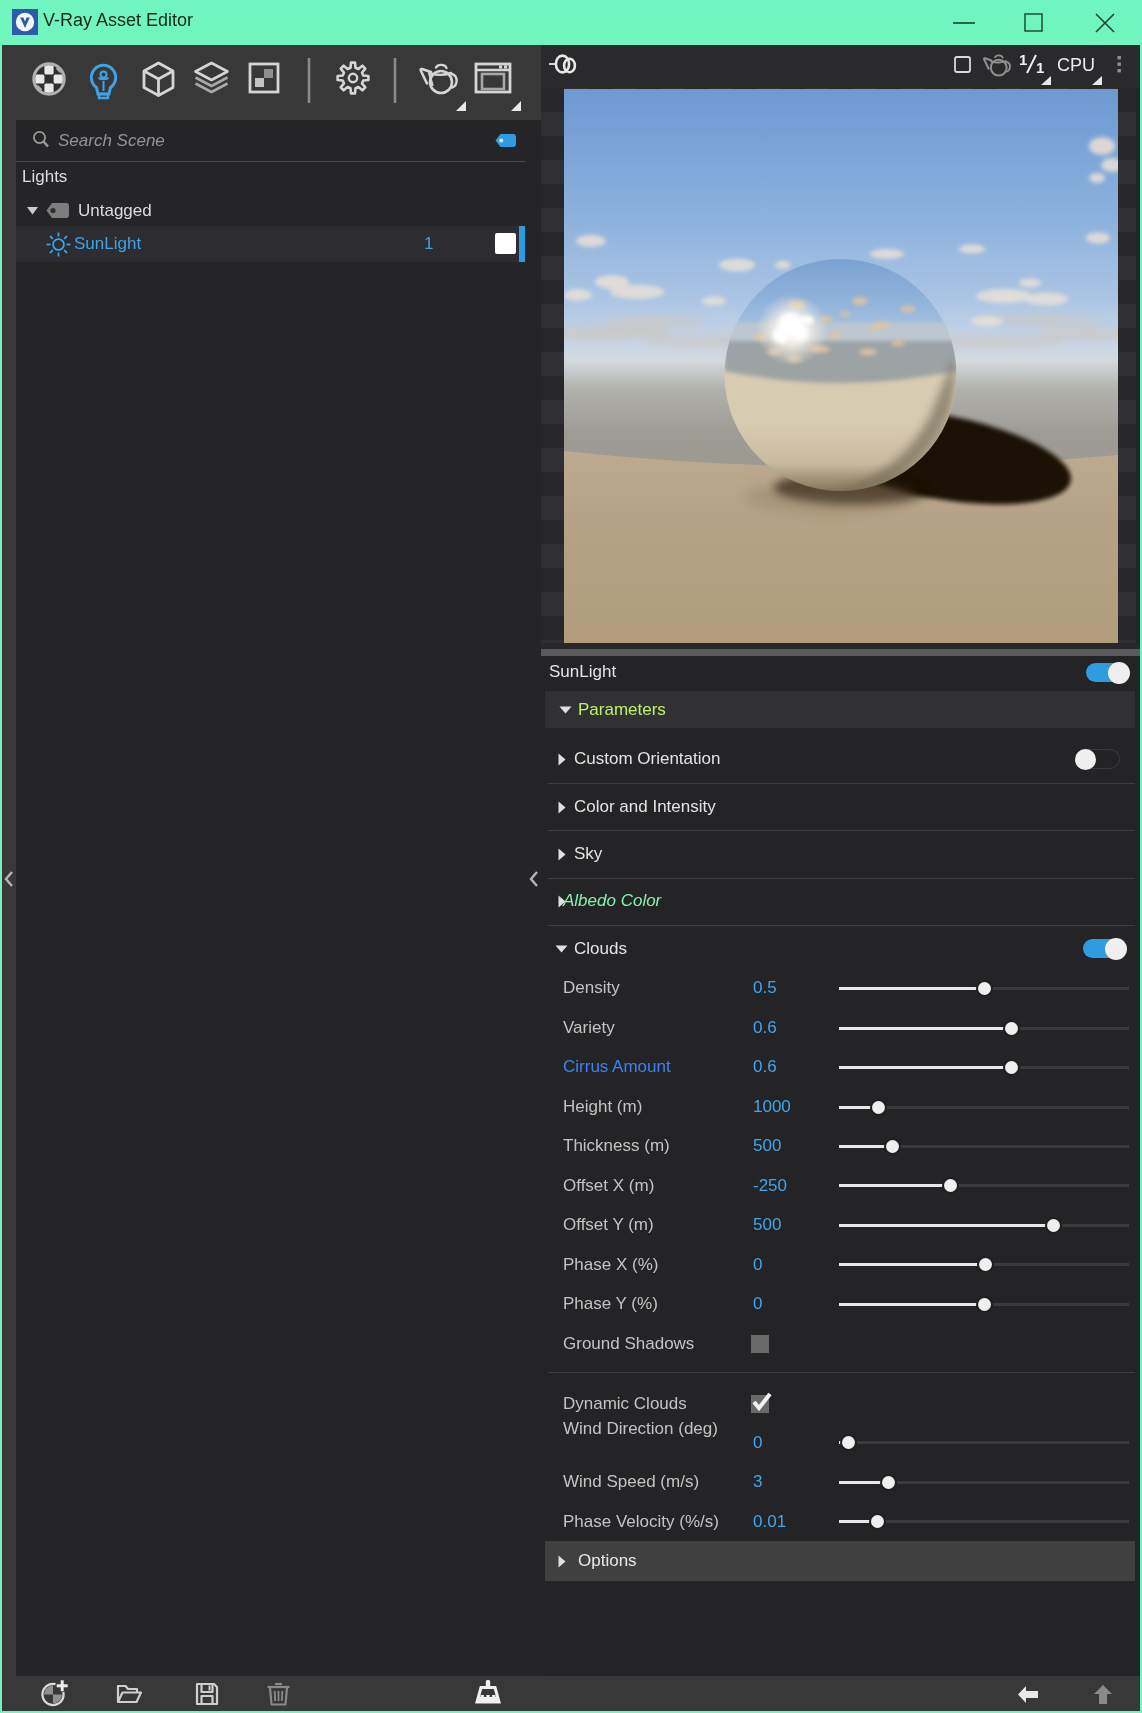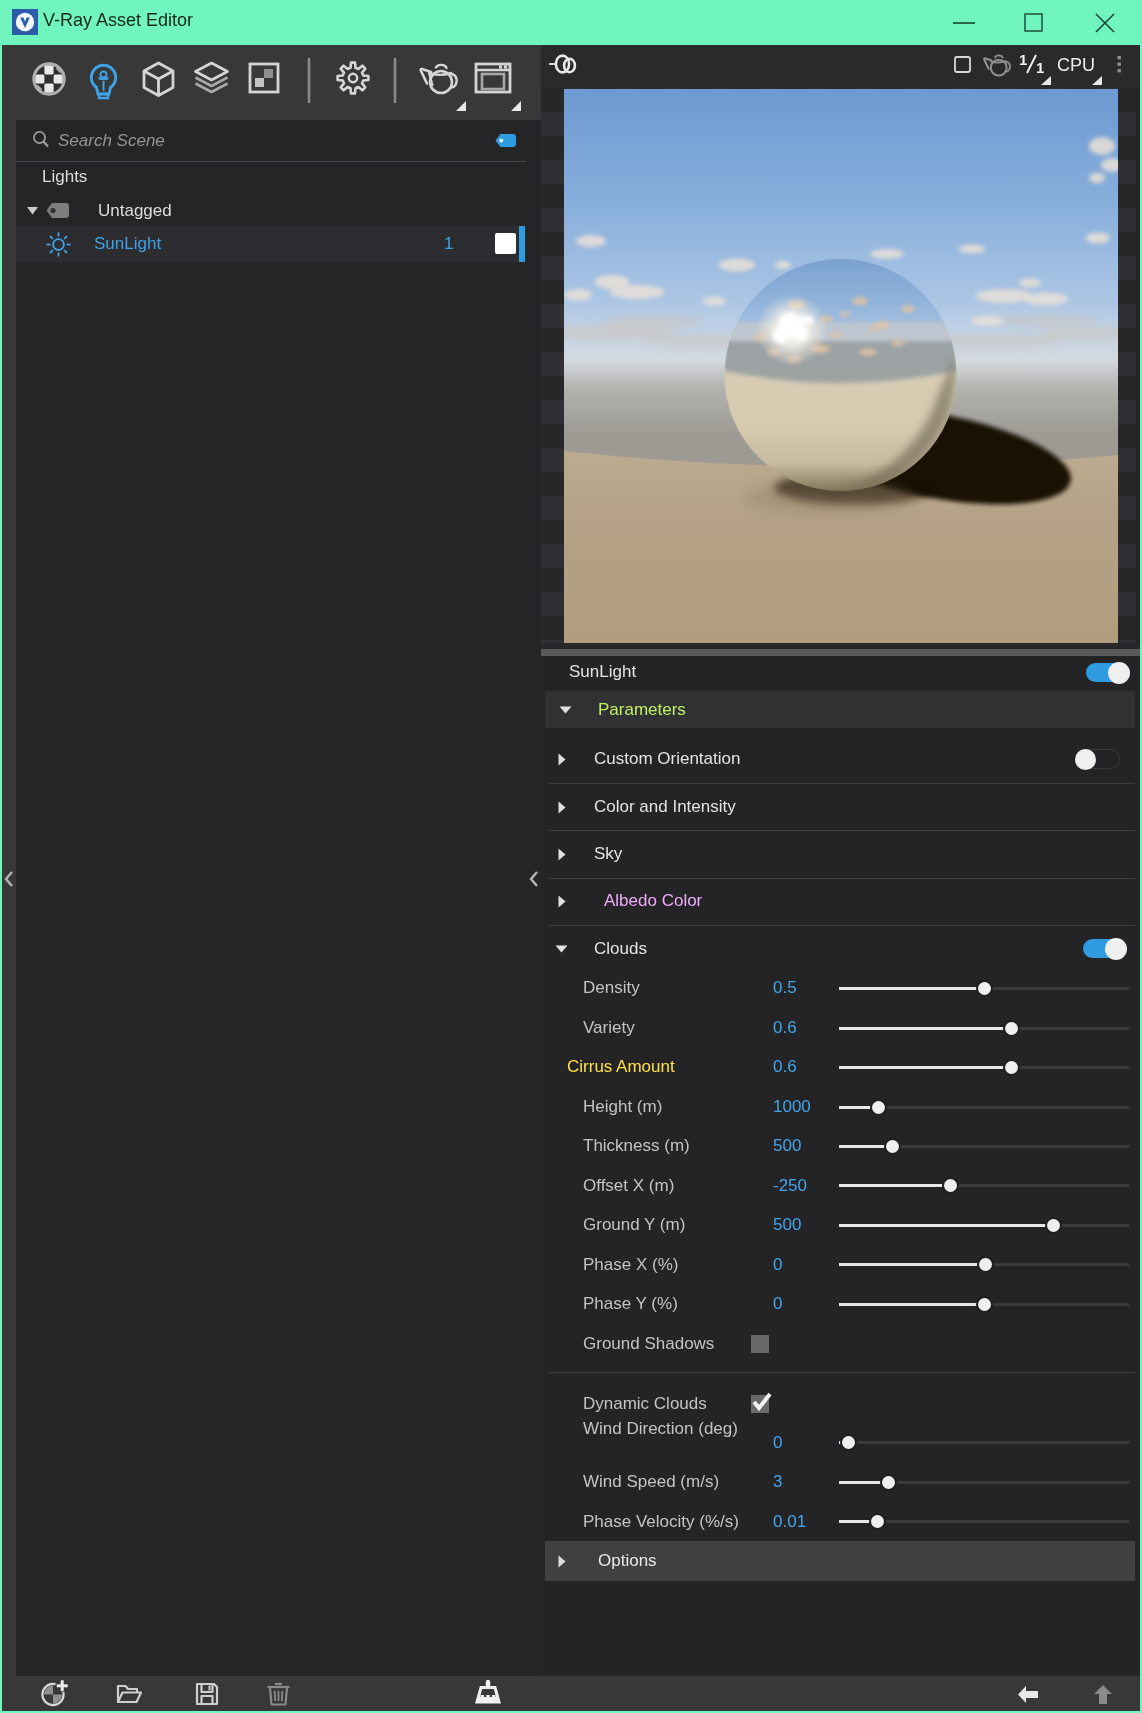--- a/index.html
+++ b/index.html
@@ -1,19 +1,19 @@
 <!DOCTYPE html>
 <html><head>
 <meta charset="utf-8">
 <style>
   * { margin:0; padding:0; box-sizing:border-box; }
   html,body { width:1142px; height:1713px; overflow:hidden; }
   body { font-family:"Liberation Sans", sans-serif; background:#70F5BE; position:relative; }
   .abs { position:absolute; }
-  .txt { color:#d6d6d6; font-size:17px; white-space:nowrap;margin-left:20px; }
+  .txt { color:#d6d6d6; font-size:17px; white-space:nowrap; }
 </style>
 </head>
 <body>
 
 <div class="abs" style="left:0;top:0;width:1142px;height:33px;background:#70F5BE;">
   <svg class="abs" style="left:12px;top:9px;" width="26" height="26" viewBox="0 0 26 26">
     <rect x="0" y="0" width="26" height="26" fill="#2a5caa"></rect>
     <circle cx="13" cy="13" r="9.2" fill="#f2f6fa"></circle>
     <path d="M8.2 8.5 L13 19 L17.8 8.5 L14.6 8.5 L13 12.6 L11.4 8.5 Z" fill="#2a5caa"></path>
   </svg>
@@ -348,60 +348,60 @@
   <div class="abs txt" style="left:33px;top:141px;color:#e3e3e3;">Color and Intensity</div>
   <div class="abs" style="left:7px;top:174px;width:587px;height:1px;background:#3e3e40;"></div>
   <svg class="abs" style="left:16px;top:191px;" width="10" height="15" viewBox="0 0 10 15">
       <path d="M1.5 1.5 L8.5 7.5 L1.5 13.5 Z" fill="#e0e0e0"></path>
     </svg>
   <div class="abs txt" style="left:33px;top:188px;color:#e3e3e3;">Sky</div>
   <div class="abs" style="left:7px;top:222px;width:587px;height:1px;background:#3e3e40;"></div>
   <svg class="abs" style="left:16px;top:238px;" width="10" height="15" viewBox="0 0 10 15">
       <path d="M1.5 1.5 L8.5 7.5 L1.5 13.5 Z" fill="#e0e0e0"></path>
     </svg>
-  <div class="abs txt" style="left:43px;top:235px;color:#f0abfc;">Albedo Color</div>
+  <div class="abs txt" style="left:22px;top:235px;color:#86efac;font-style:italic;">Albedo Color</div>
   <div class="abs" style="left:7px;top:269px;width:587px;height:1px;background:#3e3e40;"></div>
 
   <svg class="abs" style="left:13px;top:288px;" width="15" height="10" viewBox="0 0 15 10">
       <path d="M1.5 1.5 H13.5 L7.5 8.5 Z" fill="#e0e0e0"></path>
     </svg>
   <div class="abs txt" style="left:33px;top:283px;color:#e3e3e3;">Clouds</div>
   <div class="abs" style="left:542px;top:283px;width:41px;height:19px;border-radius:9.5px;background:#2f9be0;"></div>
   <div class="abs" style="left:564px;top:281.5px;width:22px;height:22px;border-radius:11px;background:#efefef;"></div>
   <div class="abs txt" style="left:22px;top:322px;color:#c3c3c3;">Density</div>
   <div class="abs txt" style="left:212px;top:322px;color:#42a5ea;">0.5</div>
   <div class="abs" style="left:298px;top:330.5px;width:290px;height:3px;background:#3b3b3b;"></div>
   <div class="abs" style="left:298px;top:330.5px;width:146px;height:3px;background:#e8e8e8;"></div>
   <div class="abs" style="left:437.0px;top:325.5px;width:13px;height:13px;border-radius:7px;background:#efefef;box-shadow:0 0 0 2px #1f1f21;"></div>
   <div class="abs txt" style="left:22px;top:362px;color:#c3c3c3;text-align:right;">Variety</div>
   <div class="abs txt" style="left:212px;top:362px;color:#42a5ea;">0.6</div>
   <div class="abs" style="left:298px;top:370.5px;width:290px;height:3px;background:#3b3b3b;"></div>
   <div class="abs" style="left:298px;top:370.5px;width:172px;height:3px;background:#e8e8e8;"></div>
   <div class="abs" style="left:463.5px;top:365.5px;width:13px;height:13px;border-radius:7px;background:#efefef;box-shadow:0 0 0 2px #1f1f21;"></div>
-  <div class="abs txt" style="left:6px;top:401px;color:#fde047;">Cirrus Amount</div>
+  <div class="abs txt" style="left:22px;top:401px;color:#3b82f6;">Cirrus Amount</div>
   <div class="abs txt" style="left:212px;top:401px;color:#42a5ea;">0.6</div>
   <div class="abs" style="left:298px;top:409.5px;width:290px;height:3px;background:#3b3b3b;"></div>
   <div class="abs" style="left:298px;top:409.5px;width:172px;height:3px;background:#e8e8e8;"></div>
   <div class="abs" style="left:463.5px;top:404.5px;width:13px;height:13px;border-radius:7px;background:#efefef;box-shadow:0 0 0 2px #1f1f21;"></div>
   <div class="abs txt" style="left:22px;top:441px;color:#c3c3c3;">Height (m)</div>
   <div class="abs txt" style="left:212px;top:441px;color:#42a5ea;">1000</div>
   <div class="abs" style="left:298px;top:449.5px;width:290px;height:3px;background:#3b3b3b;"></div>
   <div class="abs" style="left:298px;top:449.5px;width:40px;height:3px;background:#e8e8e8;"></div>
   <div class="abs" style="left:331.0px;top:444.5px;width:13px;height:13px;border-radius:7px;background:#efefef;box-shadow:0 0 0 2px #1f1f21;"></div>
   <div class="abs txt" style="left:22px;top:480px;color:#c3c3c3;">Thickness (m)</div>
   <div class="abs txt" style="left:212px;top:480px;color:#42a5ea;">500</div>
   <div class="abs" style="left:298px;top:488.5px;width:290px;height:3px;background:#3b3b3b;"></div>
   <div class="abs" style="left:298px;top:488.5px;width:53px;height:3px;background:#e8e8e8;"></div>
   <div class="abs" style="left:344.5px;top:483.5px;width:13px;height:13px;border-radius:7px;background:#efefef;box-shadow:0 0 0 2px #1f1f21;"></div>
   <div class="abs txt" style="left:22px;top:519.5px;color:#c3c3c3;">Offset X (m)</div>
   <div class="abs txt" style="left:212px;top:519.5px;color:#42a5ea;">-250</div>
   <div class="abs" style="left:298px;top:528.0px;width:290px;height:3px;background:#3b3b3b;"></div>
   <div class="abs" style="left:298px;top:528.0px;width:112px;height:3px;background:#e8e8e8;"></div>
   <div class="abs" style="left:403.2px;top:523.0px;width:13px;height:13px;border-radius:7px;background:#efefef;box-shadow:0 0 0 2px #1f1f21;"></div>
-  <div class="abs txt" style="left:22px;top:559px;color:#c3c3c3;">Ground Y (m)</div>
+  <div class="abs txt" style="left:22px;top:559px;color:#c3c3c3;">Offset Y (m)</div>
   <div class="abs txt" style="left:212px;top:559px;color:#42a5ea;">500</div>
   <div class="abs" style="left:298px;top:567.5px;width:290px;height:3px;background:#3b3b3b;"></div>
   <div class="abs" style="left:298px;top:567.5px;width:214px;height:3px;background:#e8e8e8;"></div>
   <div class="abs" style="left:505.5px;top:562.5px;width:13px;height:13px;border-radius:7px;background:#efefef;box-shadow:0 0 0 2px #1f1f21;"></div>
   <div class="abs txt" style="left:22px;top:598.5px;color:#c3c3c3;">Phase X (%)</div>
   <div class="abs txt" style="left:212px;top:598.5px;color:#42a5ea;">0</div>
   <div class="abs" style="left:298px;top:607.0px;width:290px;height:3px;background:#3b3b3b;"></div>
   <div class="abs" style="left:298px;top:607.0px;width:146px;height:3px;background:#e8e8e8;"></div>
   <div class="abs" style="left:437.9px;top:602.0px;width:13px;height:13px;border-radius:7px;background:#efefef;box-shadow:0 0 0 2px #1f1f21;"></div>
   <div class="abs txt" style="left:22px;top:638px;color:#c3c3c3;">Phase Y (%)</div>

